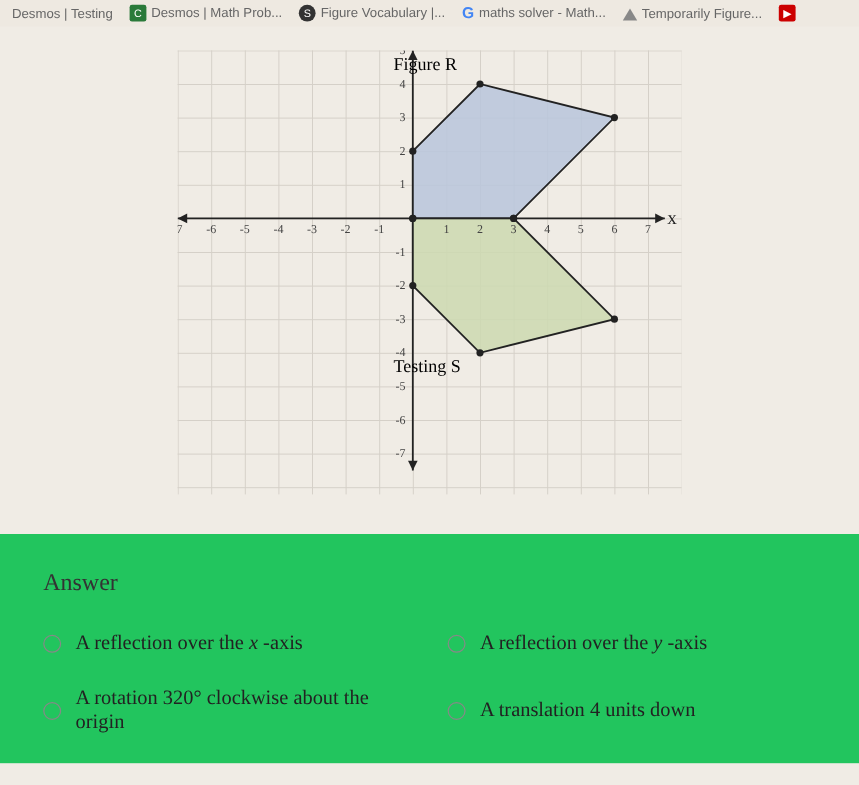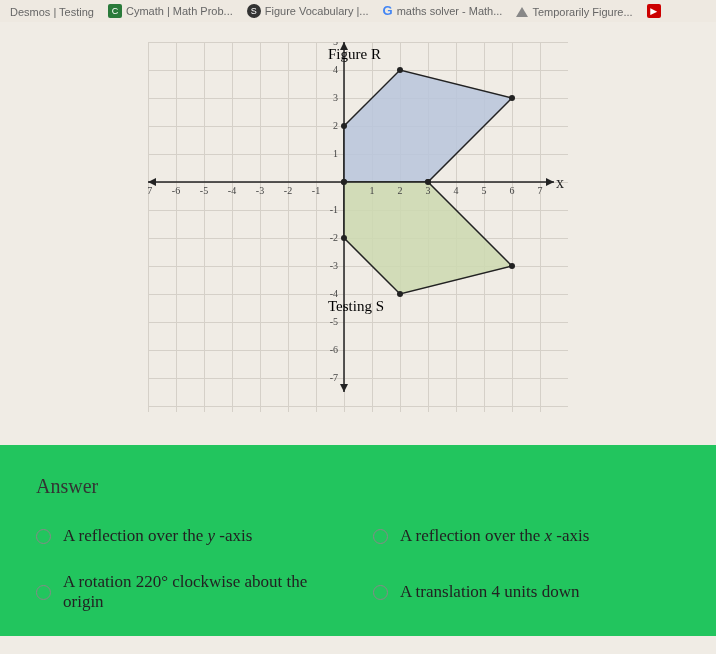--- a/index.html
+++ b/index.html
@@ -57,21 +57,21 @@
   </style>
 </head>
 <body>
 
 <div class="bookmarks">
   <div class="bookmark">
     <span>Desmos | Testing</span>
   </div>
   <div class="bookmark">
     <span class="bm-icon bm-green">C</span>
-    <span>Cymath | Math Prob...</span>
+    <span>Desmos | Math Prob...</span>
   </div>
   <div class="bookmark">
     <span class="bm-icon bm-bw">S</span>
     <span>Figure Vocabulary |...</span>
   </div>
   <div class="bookmark">
     <span class="bm-g">G</span>
     <span>maths solver - Math...</span>
   </div>
   <div class="bookmark">
@@ -135,28 +135,28 @@
     <div class="fig-label" style="left:180px;top:256px">Testing S</div>
     <div class="arrow" style="left:408px;top:132px">x</div>
   </div>
 </div>
 
 <div class="answer-section">
   <div class="answer-title">Answer</div>
   <div class="options">
     <div class="option">
       <span class="radio"></span>
+      <span><span>A reflection over the </span><span class="mi">x</span><span> -axis</span></span>
+    </div>
+    <div class="option">
+      <span class="radio"></span>
       <span><span>A reflection over the </span><span class="mi">y</span><span> -axis</span></span>
     </div>
     <div class="option">
       <span class="radio"></span>
-      <span><span>A reflection over the </span><span class="mi">x</span><span> -axis</span></span>
-    </div>
-    <div class="option">
-      <span class="radio"></span>
-      <span>A rotation 220° clockwise about the origin</span>
+      <span>A rotation 320° clockwise about the origin</span>
     </div>
     <div class="option">
       <span class="radio"></span>
       <span>A translation 4 units down</span>
     </div>
   </div>
 </div>
 
 </body></html>

